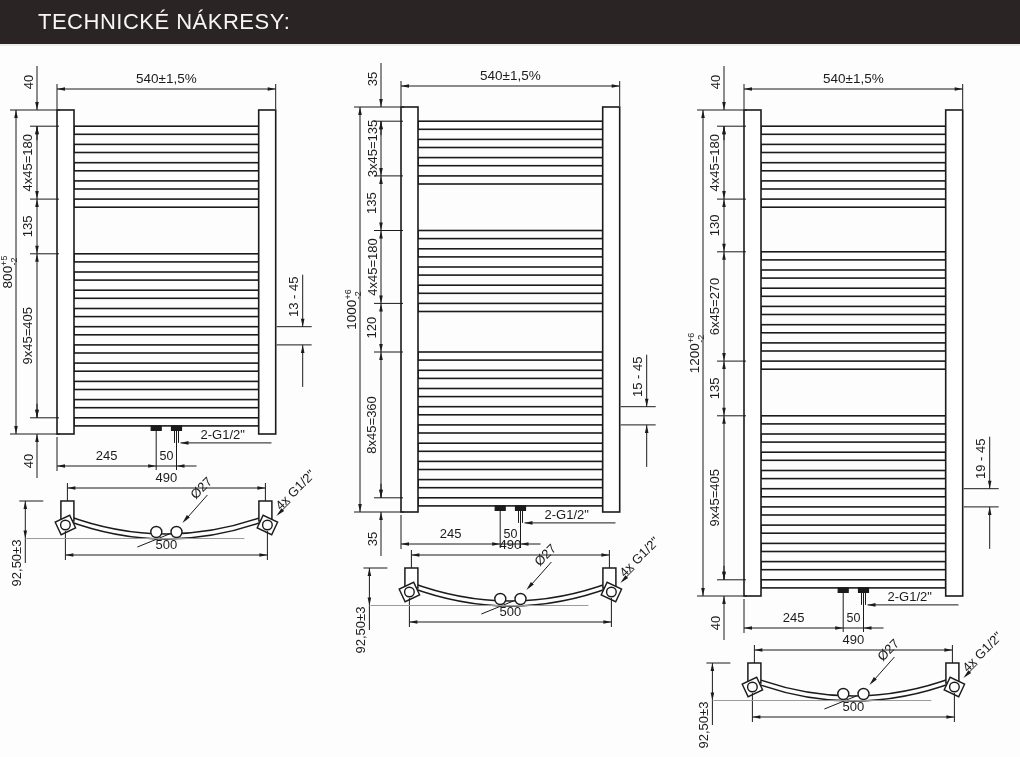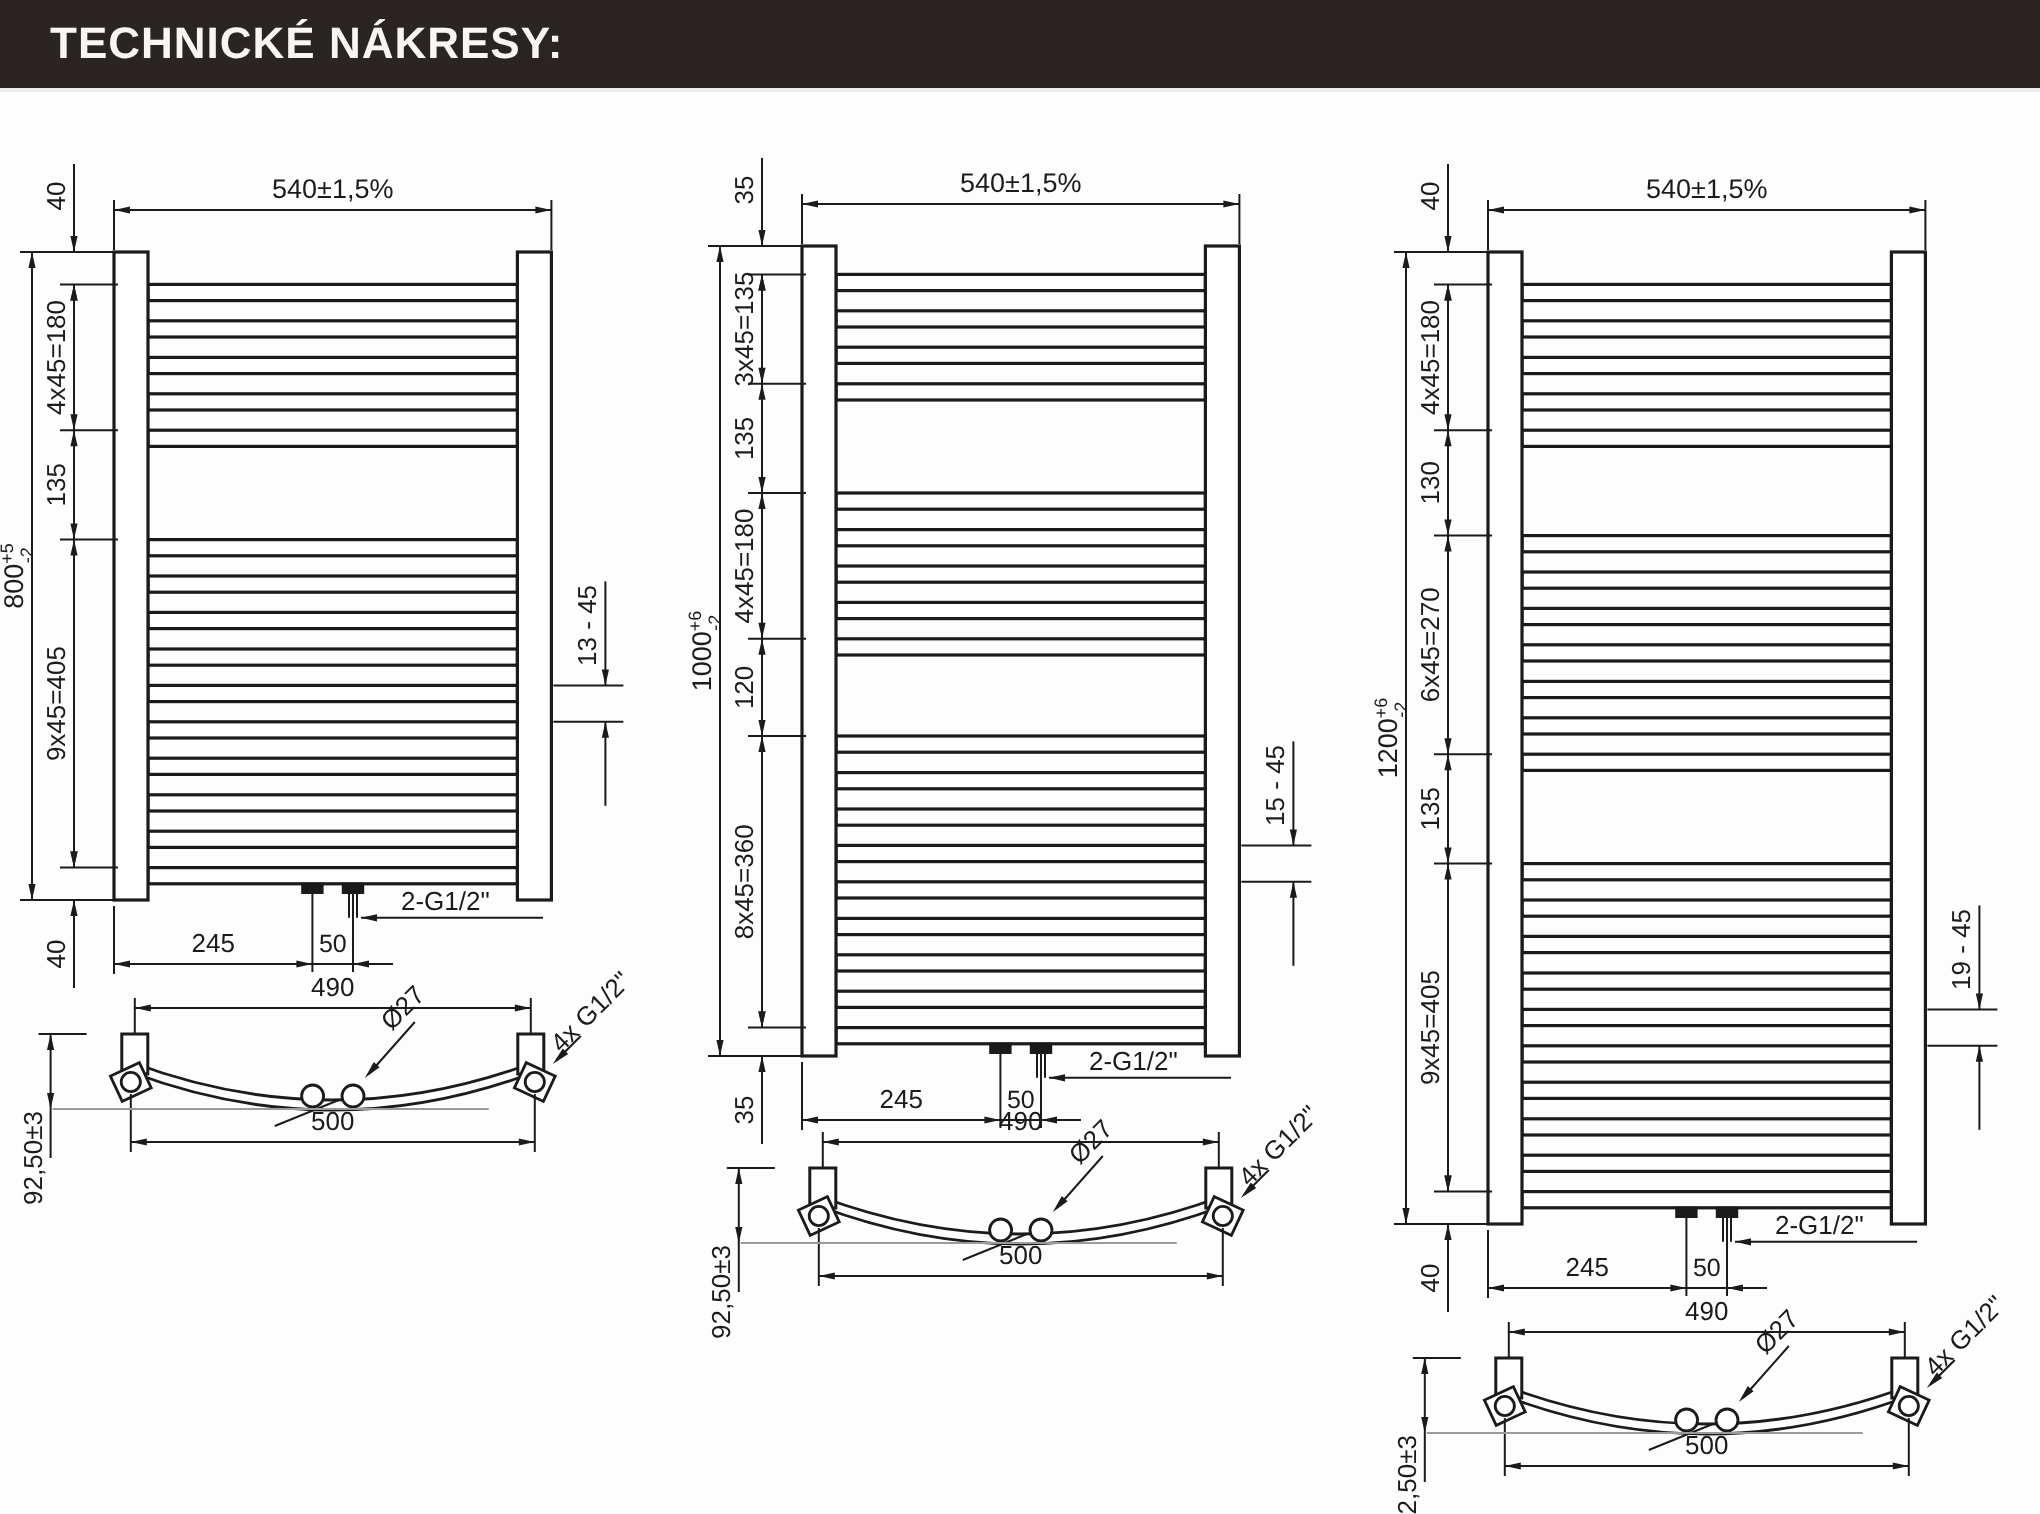--- a/index.html
+++ b/index.html
@@ -1,20 +1,20 @@
 <!DOCTYPE html>
 <html><head>
 <meta charset="utf-8">
 <style>
   html,body{margin:0;padding:0;}
   body{width:1020px;height:757px;background:#fdfdfd;overflow:hidden;font-family:"Liberation Sans",sans-serif;position:relative;}
   #header{position:absolute;top:0;left:0;width:1020px;height:46px;background:#2a2425;z-index:2;
           display:flex;align-items:center;border-bottom:2px solid #ececec;box-sizing:border-box;}
-  #header .title{color:#f8f6f3;font-size:22px;font-weight:bold;letter-spacing:.5px;padding-left:25px;}
-  #canvas-wrap{position:absolute;top:16px;left:0;width:1020px;height:562px;z-index:1;}
+  #header .title{color:#f8f6f3;font-size:22px;font-weight:normal;letter-spacing:.5px;padding-left:38px;}
+  #canvas-wrap{position:absolute;top:0;left:0;width:1020px;height:562px;z-index:1;}
   svg text{font-family:"Liberation Sans",sans-serif;fill:#1b1b1b;}
 </style>
 </head>
 <body>
 
 <div id="header">
   <span class="title">TECHNICKÉ NÁKRESY:</span>
 </div>
 
 <div id="canvas-wrap"><svg width="1020" height="757" viewBox="0 0 1020 757" xmlns="http://www.w3.org/2000/svg">

